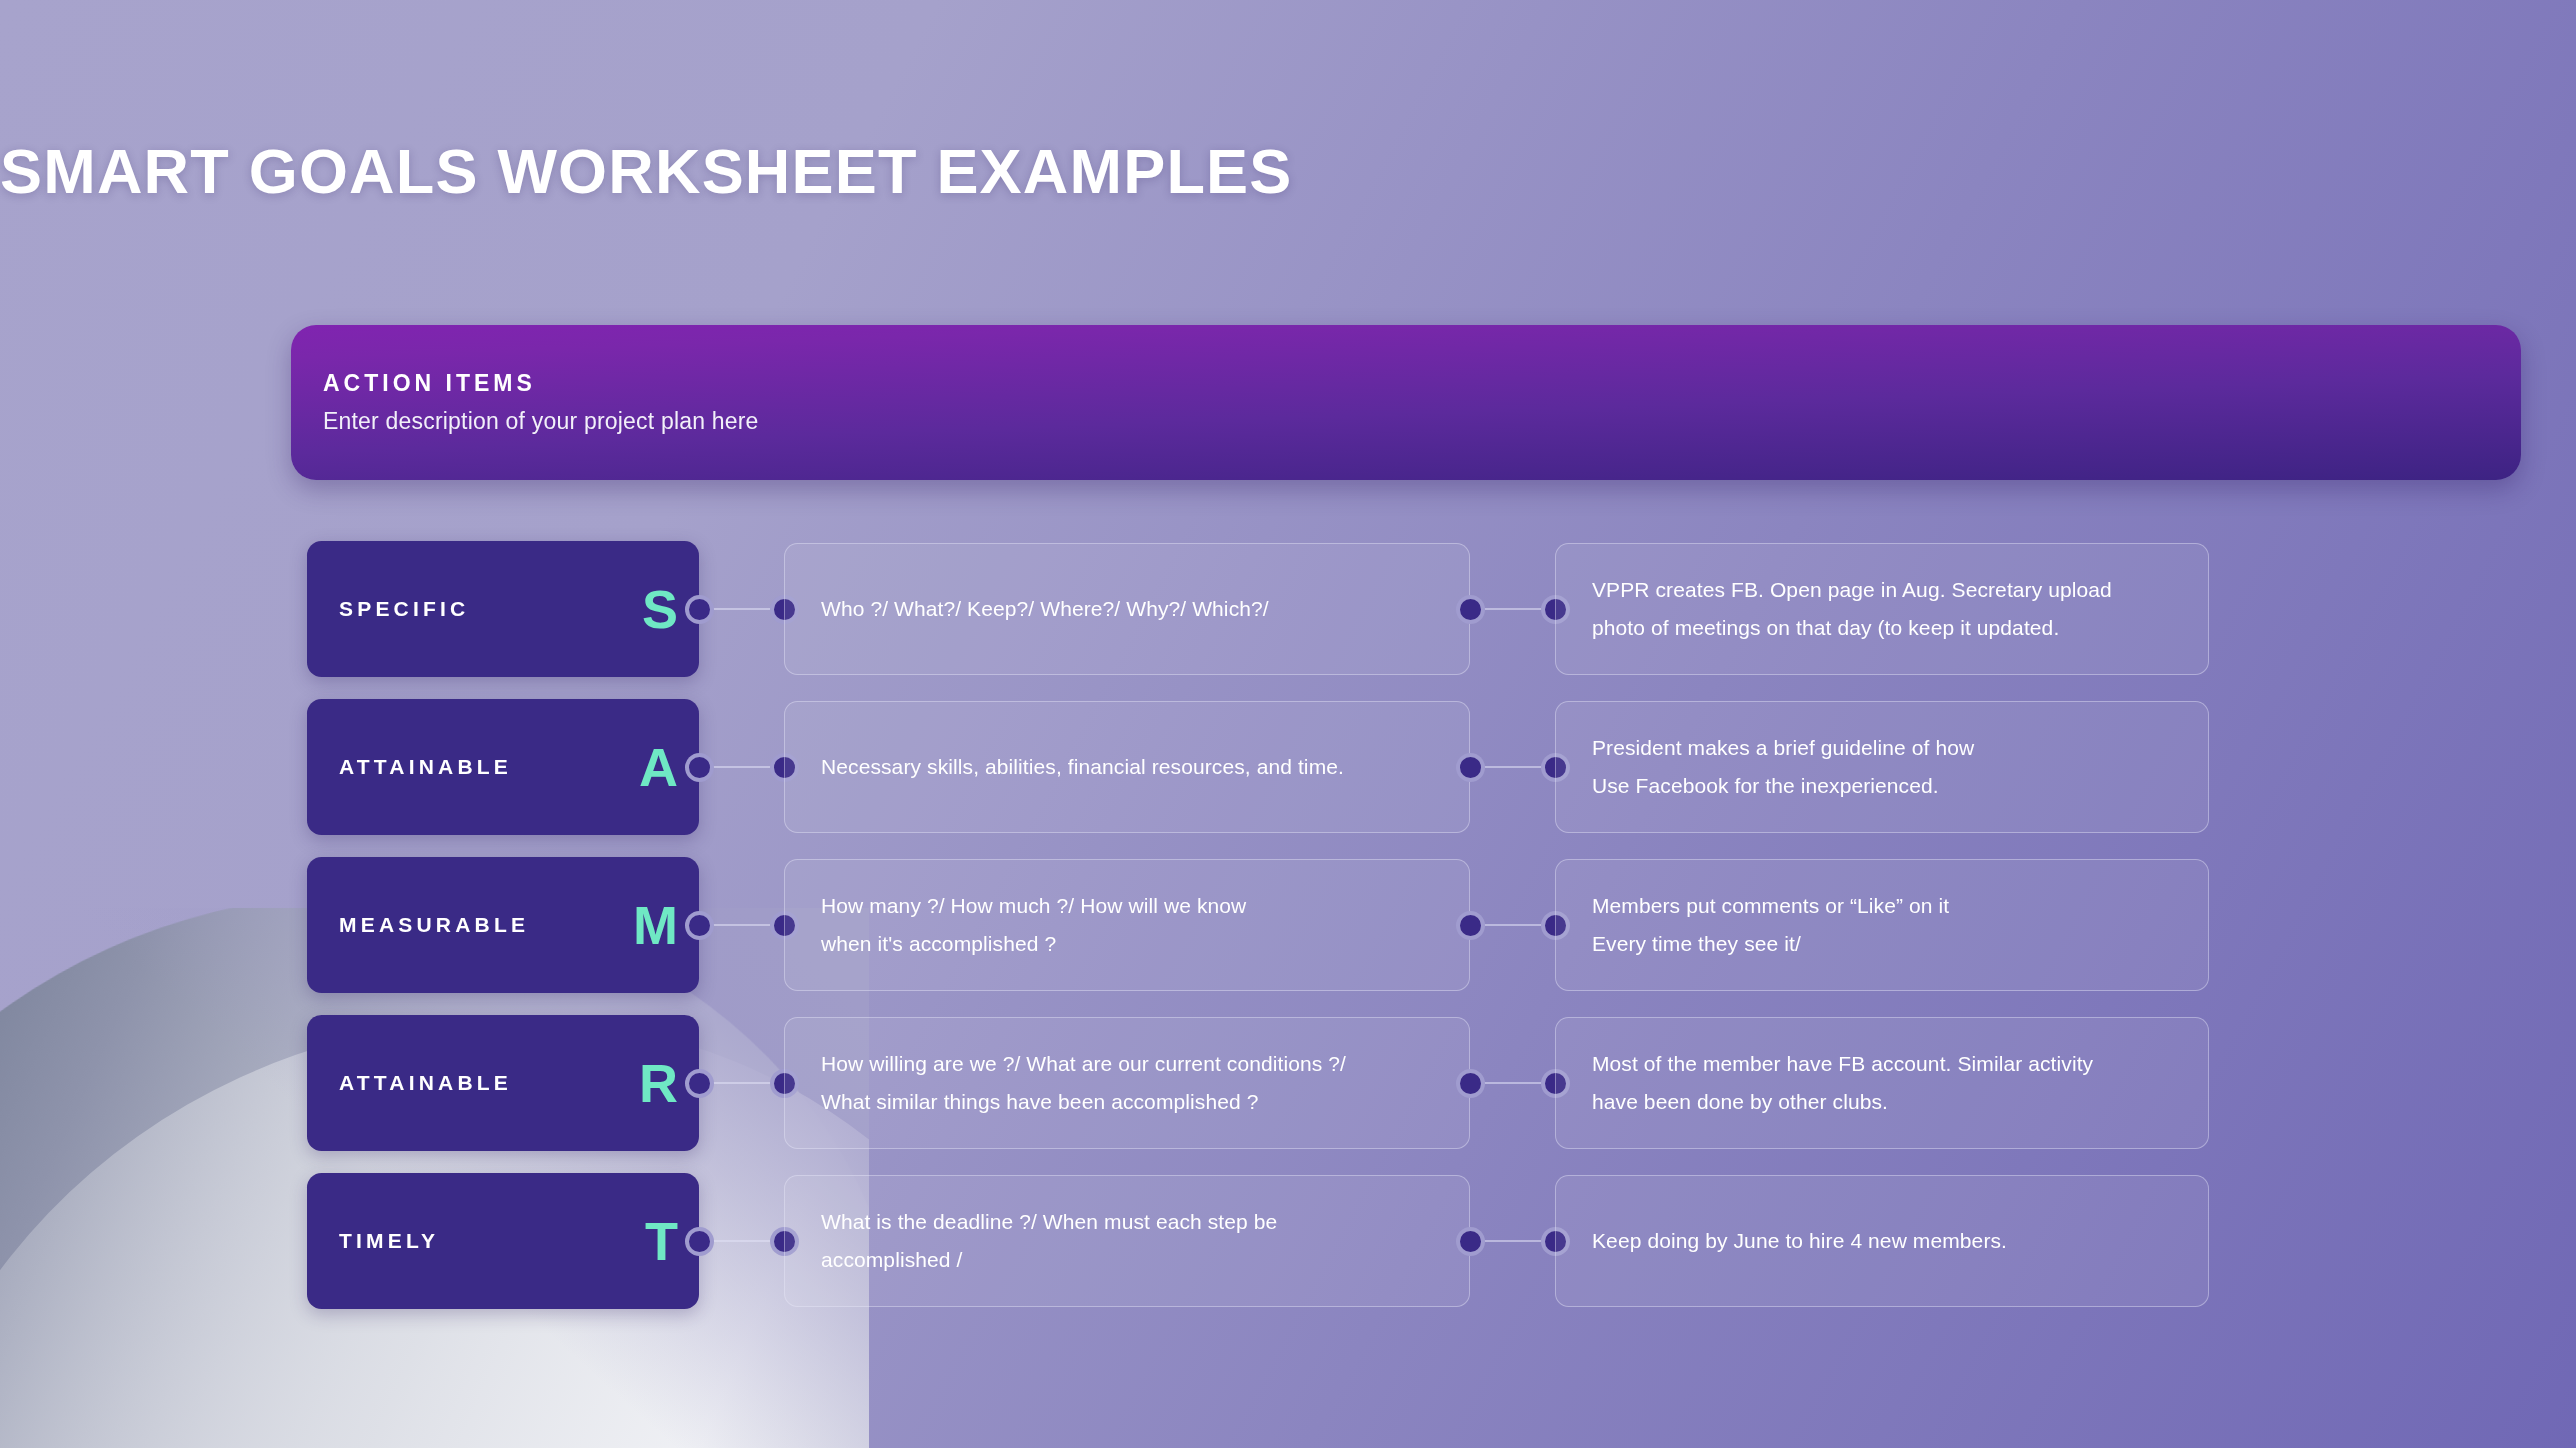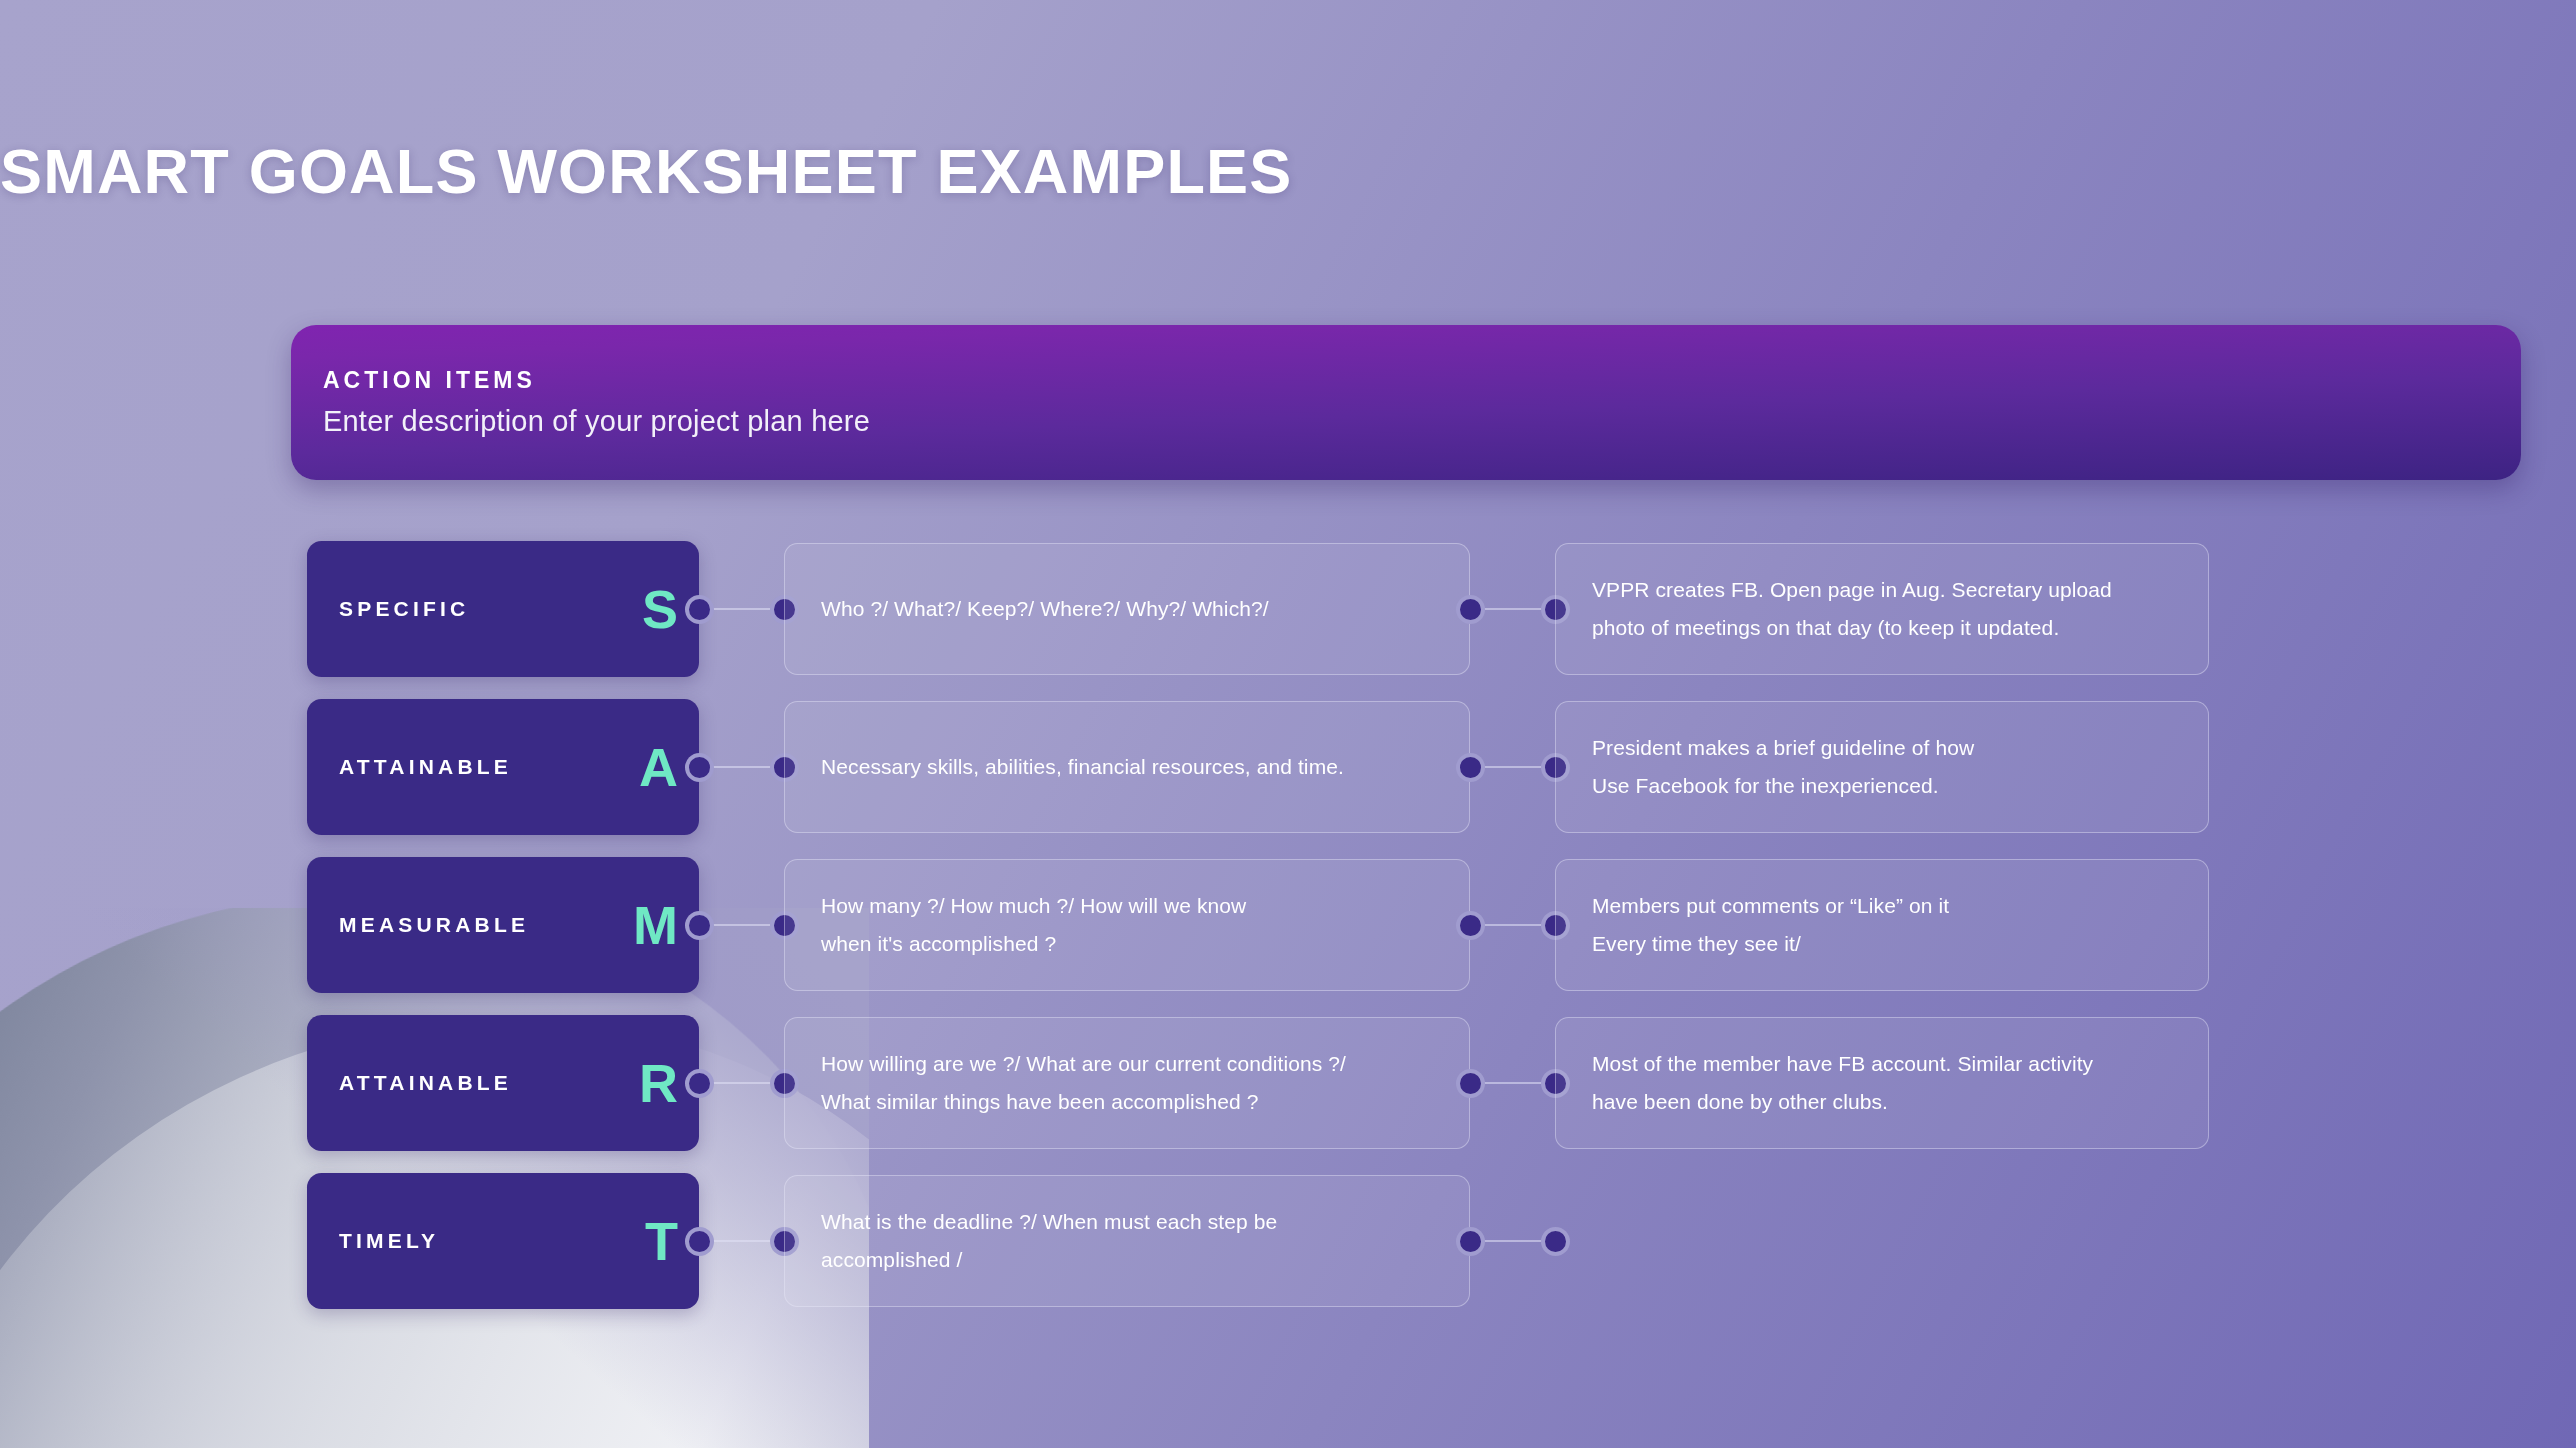--- a/index.html
+++ b/index.html
@@ -86,21 +86,21 @@
   }
   .banner-title {
     color: #ffffff;
     font-size: 23px;
     font-weight: bold;
     letter-spacing: 4px;
     margin-bottom: 11.6px;
   }
   .banner-sub {
     color: #f2f0f9;
-    font-size: 29px;
+    font-size: 23px;
     letter-spacing: 0.2px;
   }
 
   
   .rows { position: absolute; left: 0; top: 541px; width: 100%; padding-left: 16px; }
   .row {
     position: relative;
     height: 136px;
     margin-bottom: 22px;
   }
@@ -295,17 +295,20 @@
       <div class="link l1"></div>
       <div class="dot d1"></div>
       <div class="dot d2"></div>
       <div class="info-box mid">
         <span class="info-text">What is the deadline ?/ When must each step be
 accomplished /</span>
       </div>
       <div class="link l2"></div>
       <div class="dot d3"></div>
       <div class="dot d4"></div>
+      <div class="info-box right">
+        <span class="info-text">Keep doing by June to hire 4 new members.</span>
+      </div>
     </div>
 
   </div>
 </div>
 
 
 </body></html>

